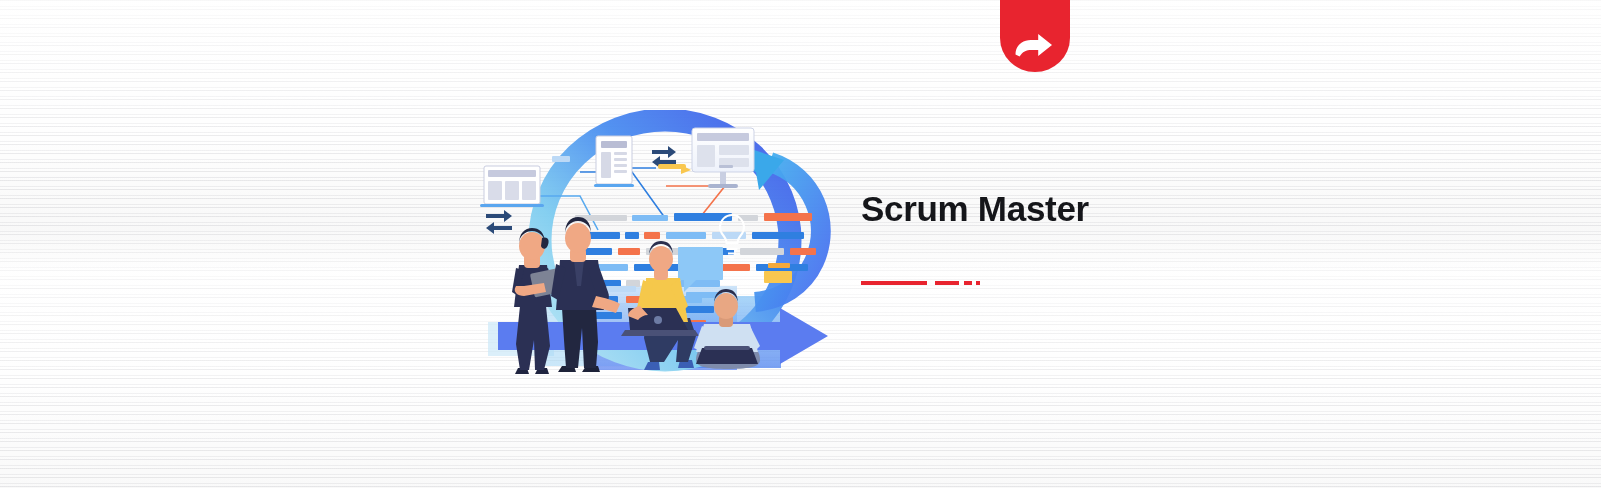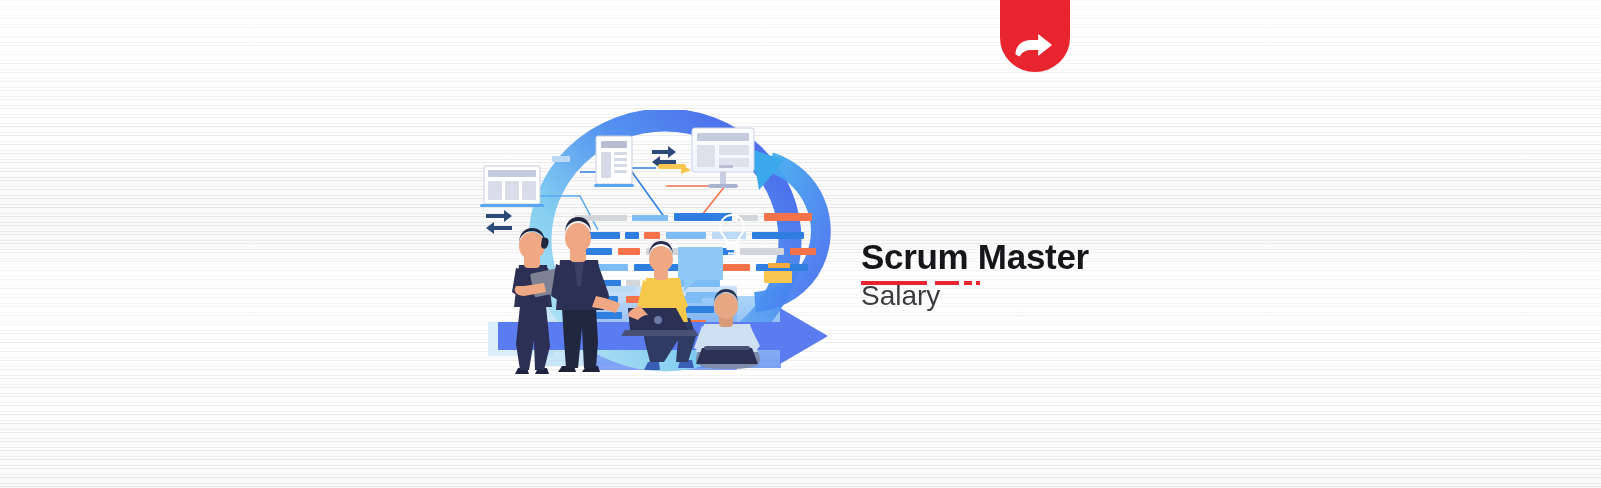--- a/index.html
+++ b/index.html
@@ -71,21 +71,20 @@
     width: 370px;
     height: 268px;
   }
 
   
   #text-block {
     position: absolute;
     left: 861px;
     top: 188px;
     width: 420px;
-    margin-top: 48px;
   }
   #title {
     font-size: 35px;
     font-weight: 700;
     color: #15161a;
     letter-spacing: -0.3px;
     line-height: 42px;
     margin: 0;
     white-space: nowrap;
   }
@@ -359,21 +358,20 @@
         <ellipse cx="246" cy="196" rx="12" ry="13" fill="#e8a783"></ellipse>
         <path d="M234 194 a12 12 0 0 1 24 0 c0 -12 -6 -15 -12 -15 s-12 4 -12 15 z" fill="#2a2f4e"></path>
         <path d="M222 238 h50 l6 16 h-62 z" fill="#2b3054"></path>
         <rect x="224" y="236" width="46" height="4" rx="2" fill="#4a5177"></rect>
       </g>
     </svg>
   </div>
 
   <div id="text-block">
     <div id="title">Scrum Master</div>
-    <div id="subtitle">Salary</div>
   </div>
 
   <div id="divider">
     <span class="dash d1"></span>
     <span class="dash d2"></span>
     <span class="dash d3"></span>
     <span class="dash d4"></span>
   </div>
 
 </div>

